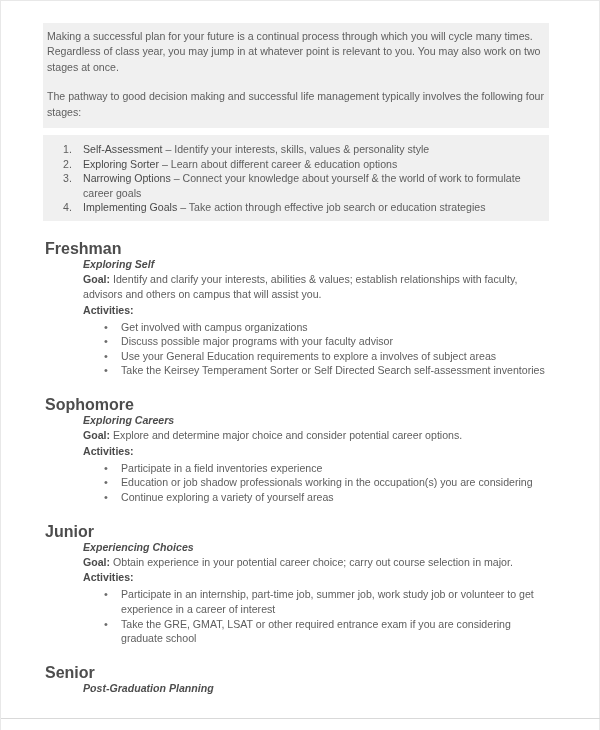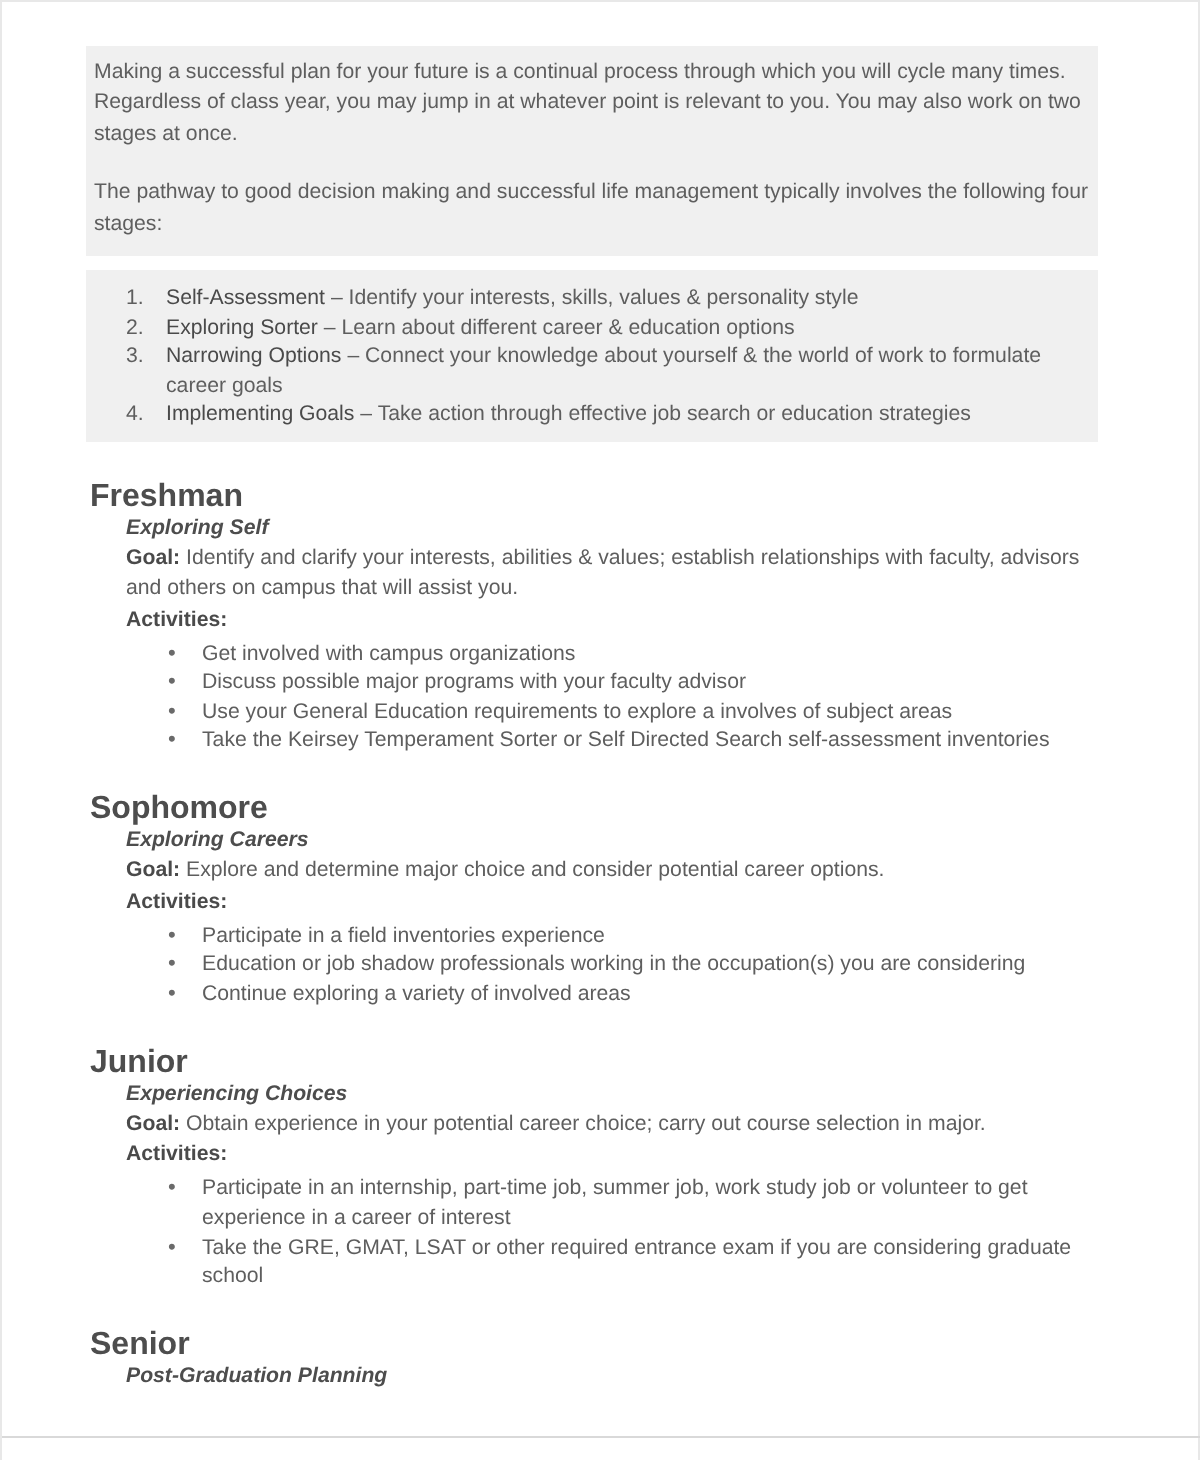--- a/index.html
+++ b/index.html
@@ -106,21 +106,21 @@
     margin-top: 20px;
   }
   .year-name {
     font-size: 16px;
     font-weight: bold;
     color: #4d4d4d;
     line-height: 15px;
     margin: 0 0 0 2px;
   }
   .year-body {
-    margin-left: 20px;
+    margin-left: 40px;
   }
   .theme {
     font-size: 10.6px;
     font-weight: bold;
     font-style: italic;
     color: #4d4d4d;
     line-height: 16px;
     margin: 0;
   }
   .goal {
@@ -218,21 +218,21 @@
 
     <div class="year-section">
       <div class="year-name">Sophomore</div>
       <div class="year-body">
         <div class="theme">Exploring Careers</div>
         <p class="goal"><span class="goal-label">Goal:</span><span> Explore and determine major choice and consider potential career options.</span></p>
         <div class="activities-label">Activities:</div>
         <ul class="activities">
           <li><span class="bullet">•</span><span>Participate in a field inventories experience</span></li>
           <li><span class="bullet">•</span><span>Education or job shadow professionals working in the occupation(s) you are considering</span></li>
-          <li><span class="bullet">•</span><span>Continue exploring a variety of involved areas</span></li>
+          <li><span class="bullet">•</span><span>Continue exploring a variety of yourself areas</span></li>
         </ul>
       </div>
     </div>
 
     <div class="year-section">
       <div class="year-name">Junior</div>
       <div class="year-body">
         <div class="theme">Experiencing Choices</div>
         <p class="goal"><span class="goal-label">Goal:</span><span> Obtain experience in your potential career choice; carry out course selection in major.</span></p>
         <div class="activities-label">Activities:</div>

